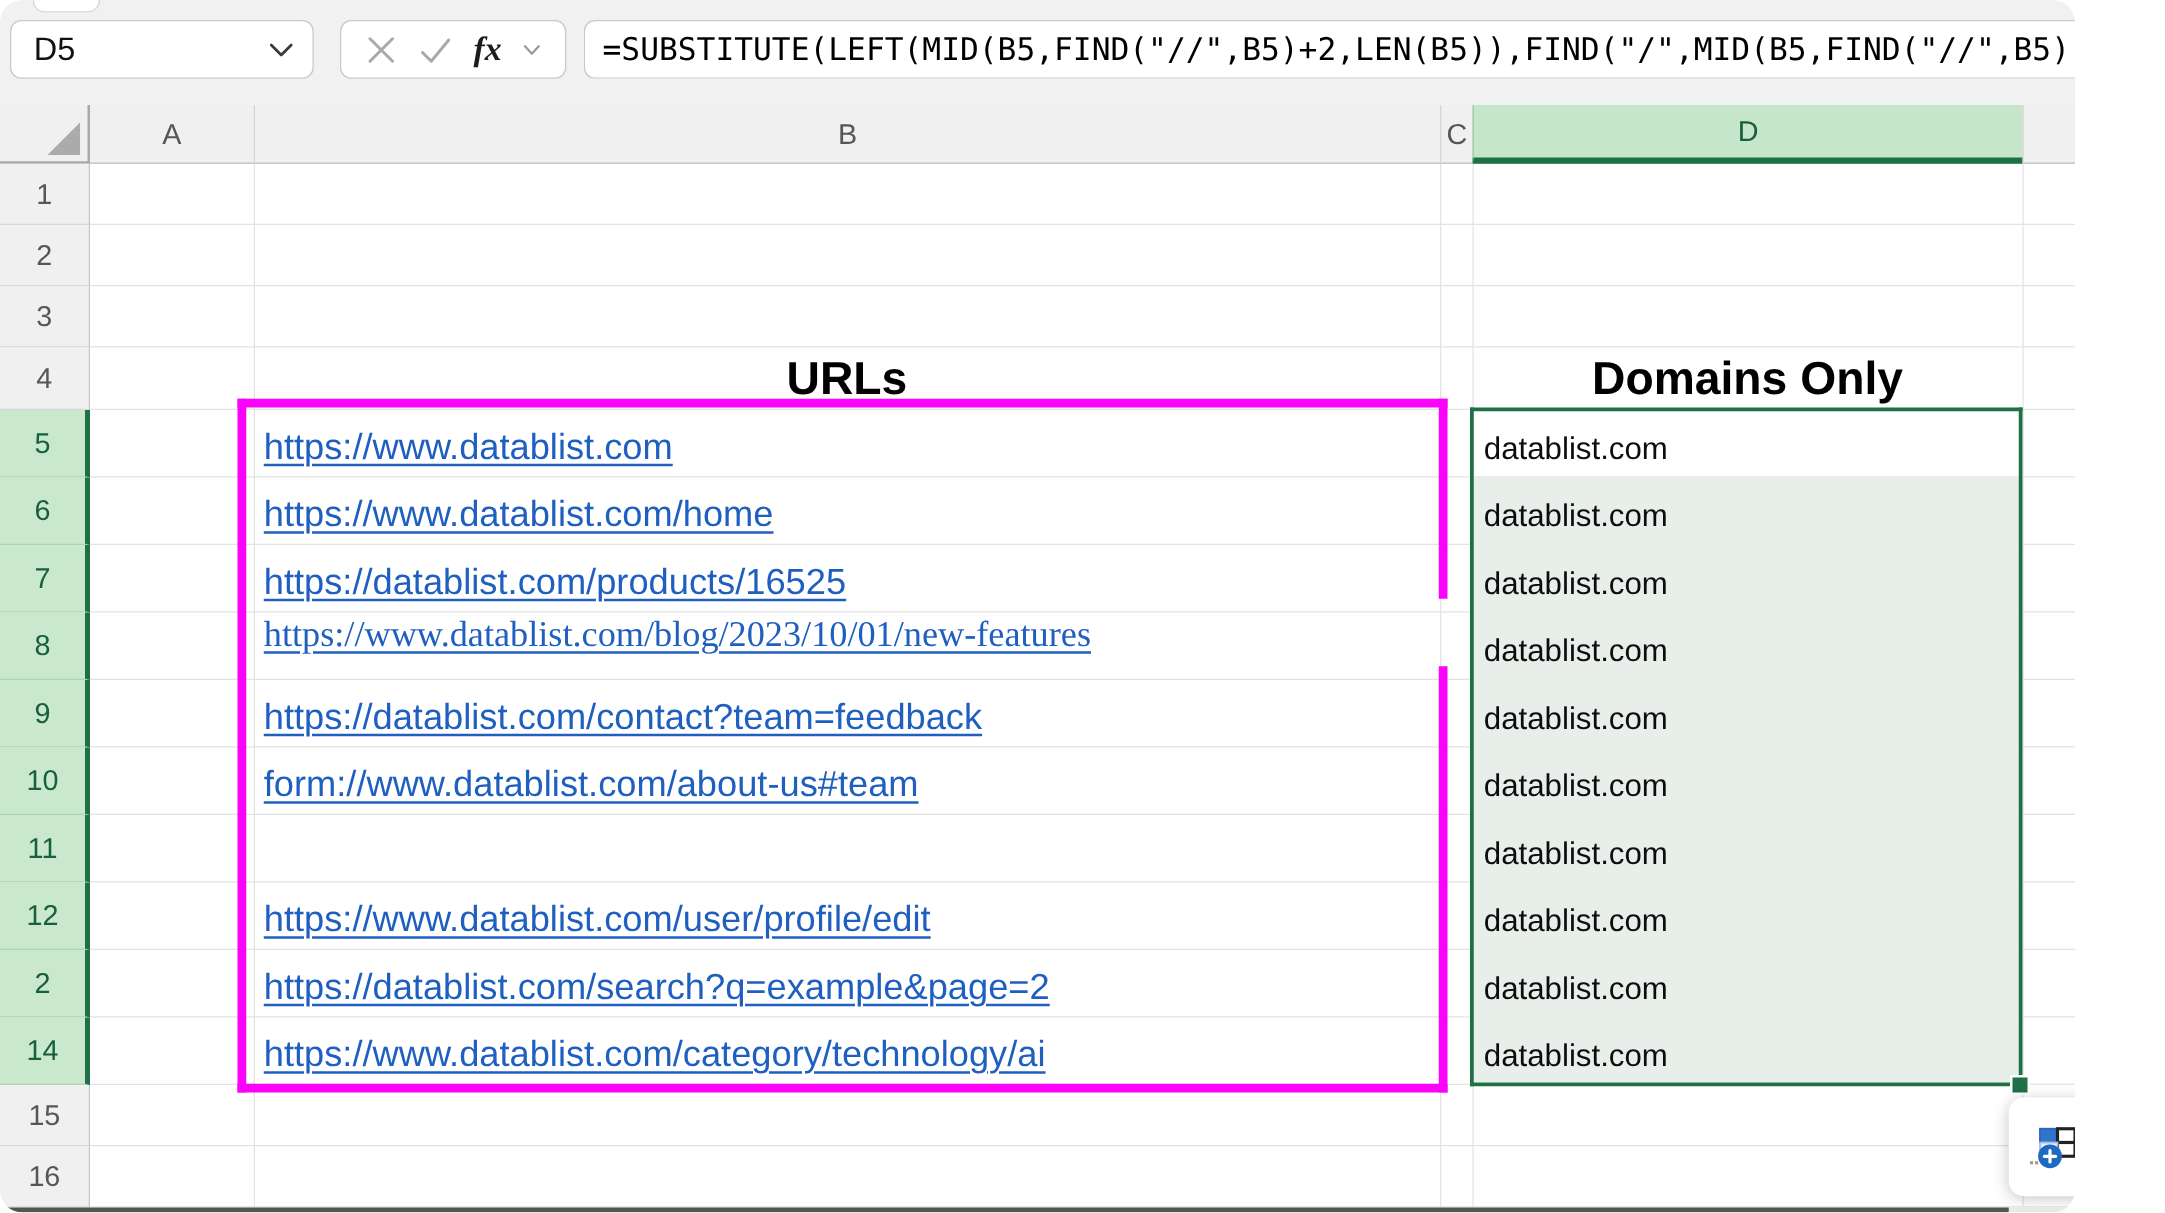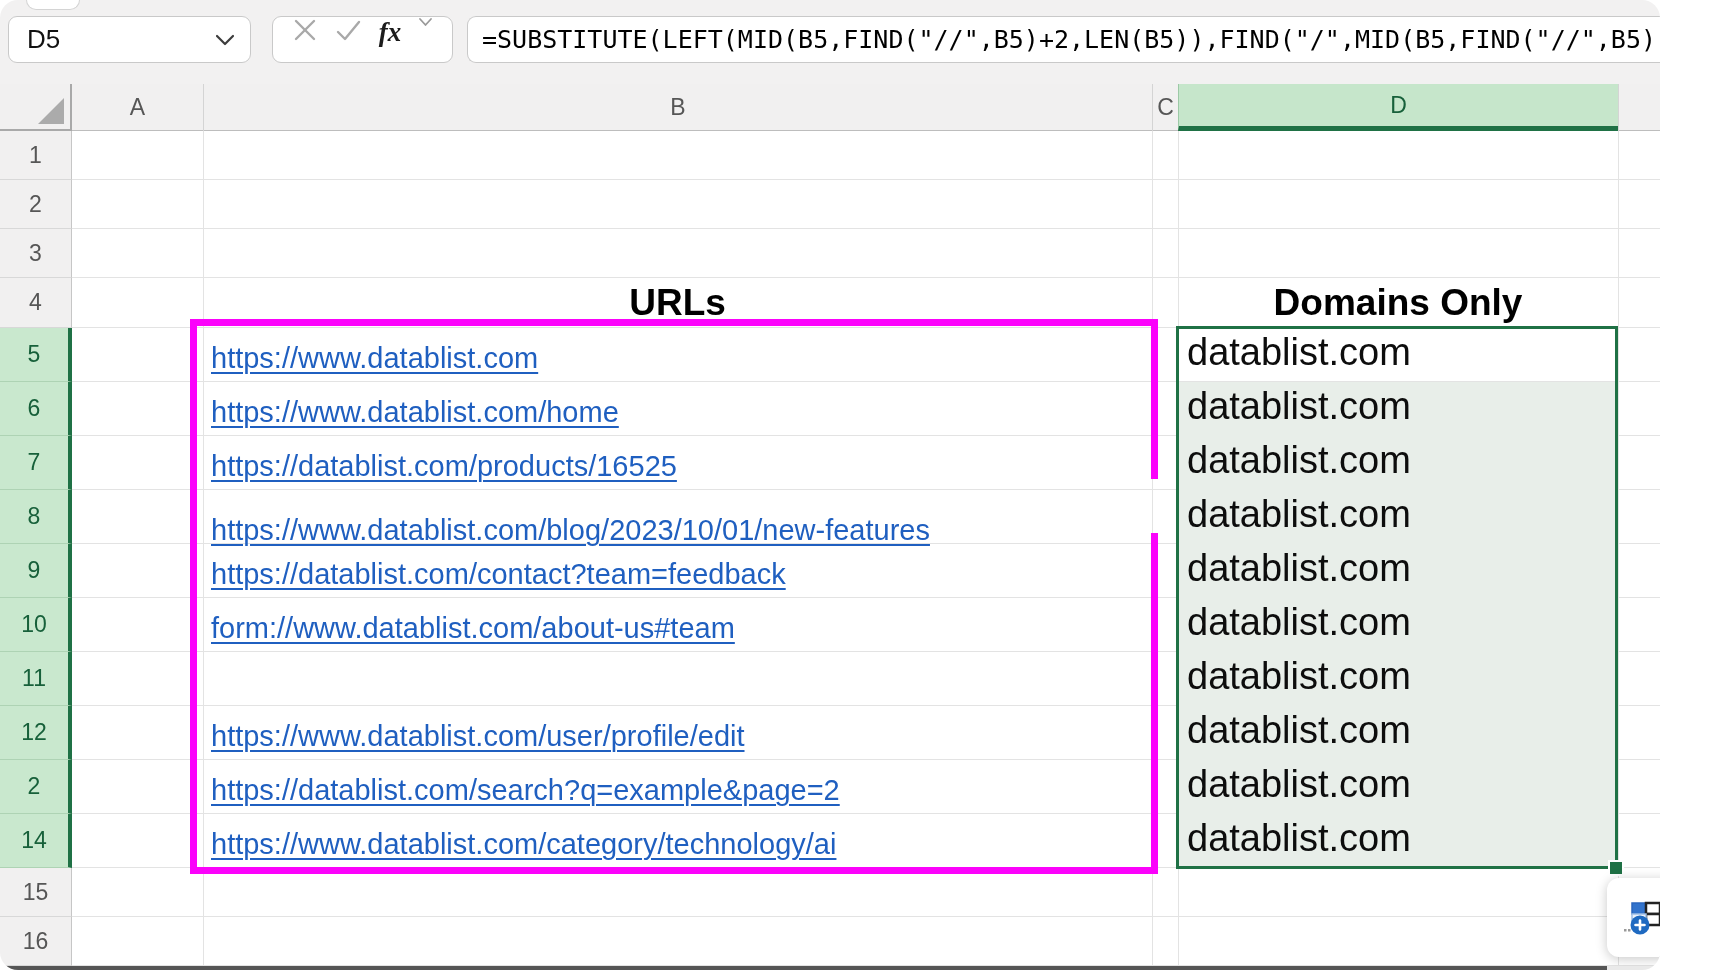--- a/index.html
+++ b/index.html
@@ -5,40 +5,40 @@
   html,body{margin:0;padding:0;background:#fff;}
   #screen{
     position:relative;width:1660px;height:970px;overflow:hidden;
     font-family:"Liberation Sans",sans-serif;background:#ffffff;border-radius:18px;
   }
   
   .chrome{position:absolute;left:0;top:0;width:1732px;height:84px;background:#f2f1f1;border-bottom:1px solid #d9d9d9;}
   .chrome-stub{position:absolute;left:26px;top:0;width:52px;height:9px;background:#fff;border:1.5px solid #d4d4d4;border-top:none;border-radius:0 0 10px 10px;}
   .namebox{position:absolute;left:8px;top:16px;width:243px;height:47px;background:#fff;border:1.5px solid #c9c9c9;border-radius:9px;box-sizing:border-box;display:flex;align-items:center;padding:0 14px 0 18px;}
   .namebox .val{font-size:26px;color:#111;flex:1;}
-  .fxgroup{position:absolute;left:272px;top:16px;width:181px;height:47px;background:#fff;border:1.5px solid #c9c9c9;border-radius:9px;box-sizing:border-box;display:flex;align-items:flex-start;justify-content:space-around;padding:0 10px;}
+  .fxgroup{position:absolute;left:272px;top:16px;width:181px;height:47px;background:#fff;border:1.5px solid #c9c9c9;border-radius:9px;box-sizing:border-box;display:flex;align-items:center;justify-content:space-around;padding:0 10px;}
   .fx-label{font-family:"Liberation Serif",serif;font-style:italic;font-size:27px;color:#1c1c1c;font-weight:600;}
   .formulabox{position:absolute;left:467px;top:16px;width:1265px;height:47px;background:#fff;border:1.5px solid #c9c9c9;border-right:none;border-radius:9px 0 0 9px;box-sizing:border-box;display:flex;align-items:center;padding-left:14px;overflow:hidden;}
   .formula-text{font-family:"DejaVu Sans Mono",monospace;font-size:25px;color:#000;white-space:nowrap;}
   
   .colstrip{position:absolute;left:0;top:84px;width:1732px;height:47px;background:#f1f0f0;border-bottom:1px solid #bdbdbd;box-sizing:border-box;}
   .colhdr{position:absolute;top:84px;height:47px;box-sizing:border-box;display:flex;align-items:center;justify-content:center;font-size:23px;color:#565656;border-left:1px solid #d4d4d4;}
   .colhdr.sel{background:#c6e6cb;color:#17603a;border-bottom:5px solid #1f7145;border-left:1px solid #9cc9a6;}
   .corner{position:absolute;left:0;top:84px;width:72px;height:47px;background:#f1f0f0;border-right:2px solid #a9a9a9;border-bottom:2px solid #a9a9a9;box-sizing:border-box;}
   .corner-tri{position:absolute;right:6px;bottom:5px;width:0;height:0;border-left:26px solid transparent;border-bottom:26px solid #ababab;}
   
   .rowhdr{position:absolute;left:0;width:72px;box-sizing:border-box;background:#f1f0f0;border-right:1px solid #c6c6c6;border-bottom:1px solid #d8d8d8;display:flex;align-items:center;justify-content:center;font-size:23px;color:#565656;}
   .rowhdr.sel{background:#c9e8ce;color:#17603a;border-right:4px solid #1f7145;border-bottom:1px solid #aed3b4;}
   .gridrow{position:absolute;left:72px;right:0;border-bottom:1px solid #e3e3e3;box-sizing:border-box;}
   .vline{position:absolute;top:131px;width:1px;height:835px;background:#e3e3e3;}
   .dtint{position:absolute;left:1179px;top:382px;width:436px;height:484px;background:#e8eee9;}
   
   .title-cell{position:absolute;display:flex;align-items:flex-end;justify-content:center;font-weight:700;font-size:37px;color:#000;padding-bottom:4px;box-sizing:border-box;}
   .cell-url{position:absolute;height:54px;display:flex;align-items:flex-end;padding-bottom:7px;box-sizing:border-box;white-space:nowrap;font-size:29px;color:#1f5fc0;text-decoration:underline;text-decoration-thickness:2px;text-underline-offset:4px;}
-  .cell-dom{position:absolute;left:1187px;width:420px;height:54px;display:flex;align-items:flex-end;padding-bottom:8px;box-sizing:border-box;font-size:38px;color:#0d0d0d;}
+  .cell-dom{position:absolute;left:1187px;width:420px;height:54px;display:flex;align-items:flex-end;padding-bottom:8px;box-sizing:border-box;font-size:25px;color:#0d0d0d;}
   
   .selseg{position:absolute;background:#1f7145;}
   .fill-handle{position:absolute;left:1608px;top:860px;width:12px;height:12px;background:#1f7145;border:2px solid #fff;box-sizing:content-box;}
   
   .mag{position:absolute;background:#fb02fb;}
   
   .qa-card{position:absolute;left:1607px;top:878px;width:113px;height:79px;background:#fff;border-radius:12px;box-shadow:0 2px 12px rgba(0,0,0,0.22);display:flex;align-items:center;justify-content:space-evenly;}
   
   .bstrip-light{position:absolute;left:0;top:966px;width:1732px;height:4px;background:#e9e9e9;}
   .bstrip-dark{position:absolute;left:0;top:966px;width:1607px;height:4px;background:#555555;}
@@ -127,21 +127,21 @@
   <div class="vline" style="left:1152px;"></div>
   <div class="vline" style="left:1178px;"></div>
   <div class="vline" style="left:1618px;"></div>
 
   <div class="title-cell" style="left:1178px;top:278px;width:440px;height:50px;">Domains Only</div>
   <div class="title-cell" style="left:203px;top:278px;width:949px;height:50px;">URLs</div>
 
   <div class="cell-url" style="left:211px;top:328px;">https://www.datablist.com</div>
   <div class="cell-url" style="left:211px;top:382px;">https://www.datablist.com/home</div>
   <div class="cell-url" style="left:211px;top:436px;">https://datablist.com/products/16525</div>
-  <div class="cell-url" style="left:211px;top:500px;">https://www.datablist.com/blog/2023/10/01/new-features</div>
+  <div class="cell-url" style="left:211px;top:478px;font-family:Liberation Serif, serif;">https://www.datablist.com/blog/2023/10/01/new-features</div>
   <div class="cell-url" style="left:211px;top:544px;">https://datablist.com/contact?team=feedback</div>
   <div class="cell-url" style="left:211px;top:598px;">form://www.datablist.com/about-us#team</div>
   <div class="cell-url" style="left:211px;top:706px;">https://www.datablist.com/user/profile/edit</div>
   <div class="cell-url" style="left:211px;top:760px;">https://datablist.com/search?q=example&amp;page=2</div>
   <div class="cell-url" style="left:211px;top:814px;">https://www.datablist.com/category/technology/ai</div>
 
   <div class="cell-dom" style="top:328px;">datablist.com</div>
   <div class="cell-dom" style="top:382px;">datablist.com</div>
   <div class="cell-dom" style="top:436px;">datablist.com</div>
   <div class="cell-dom" style="top:490px;">datablist.com</div>

